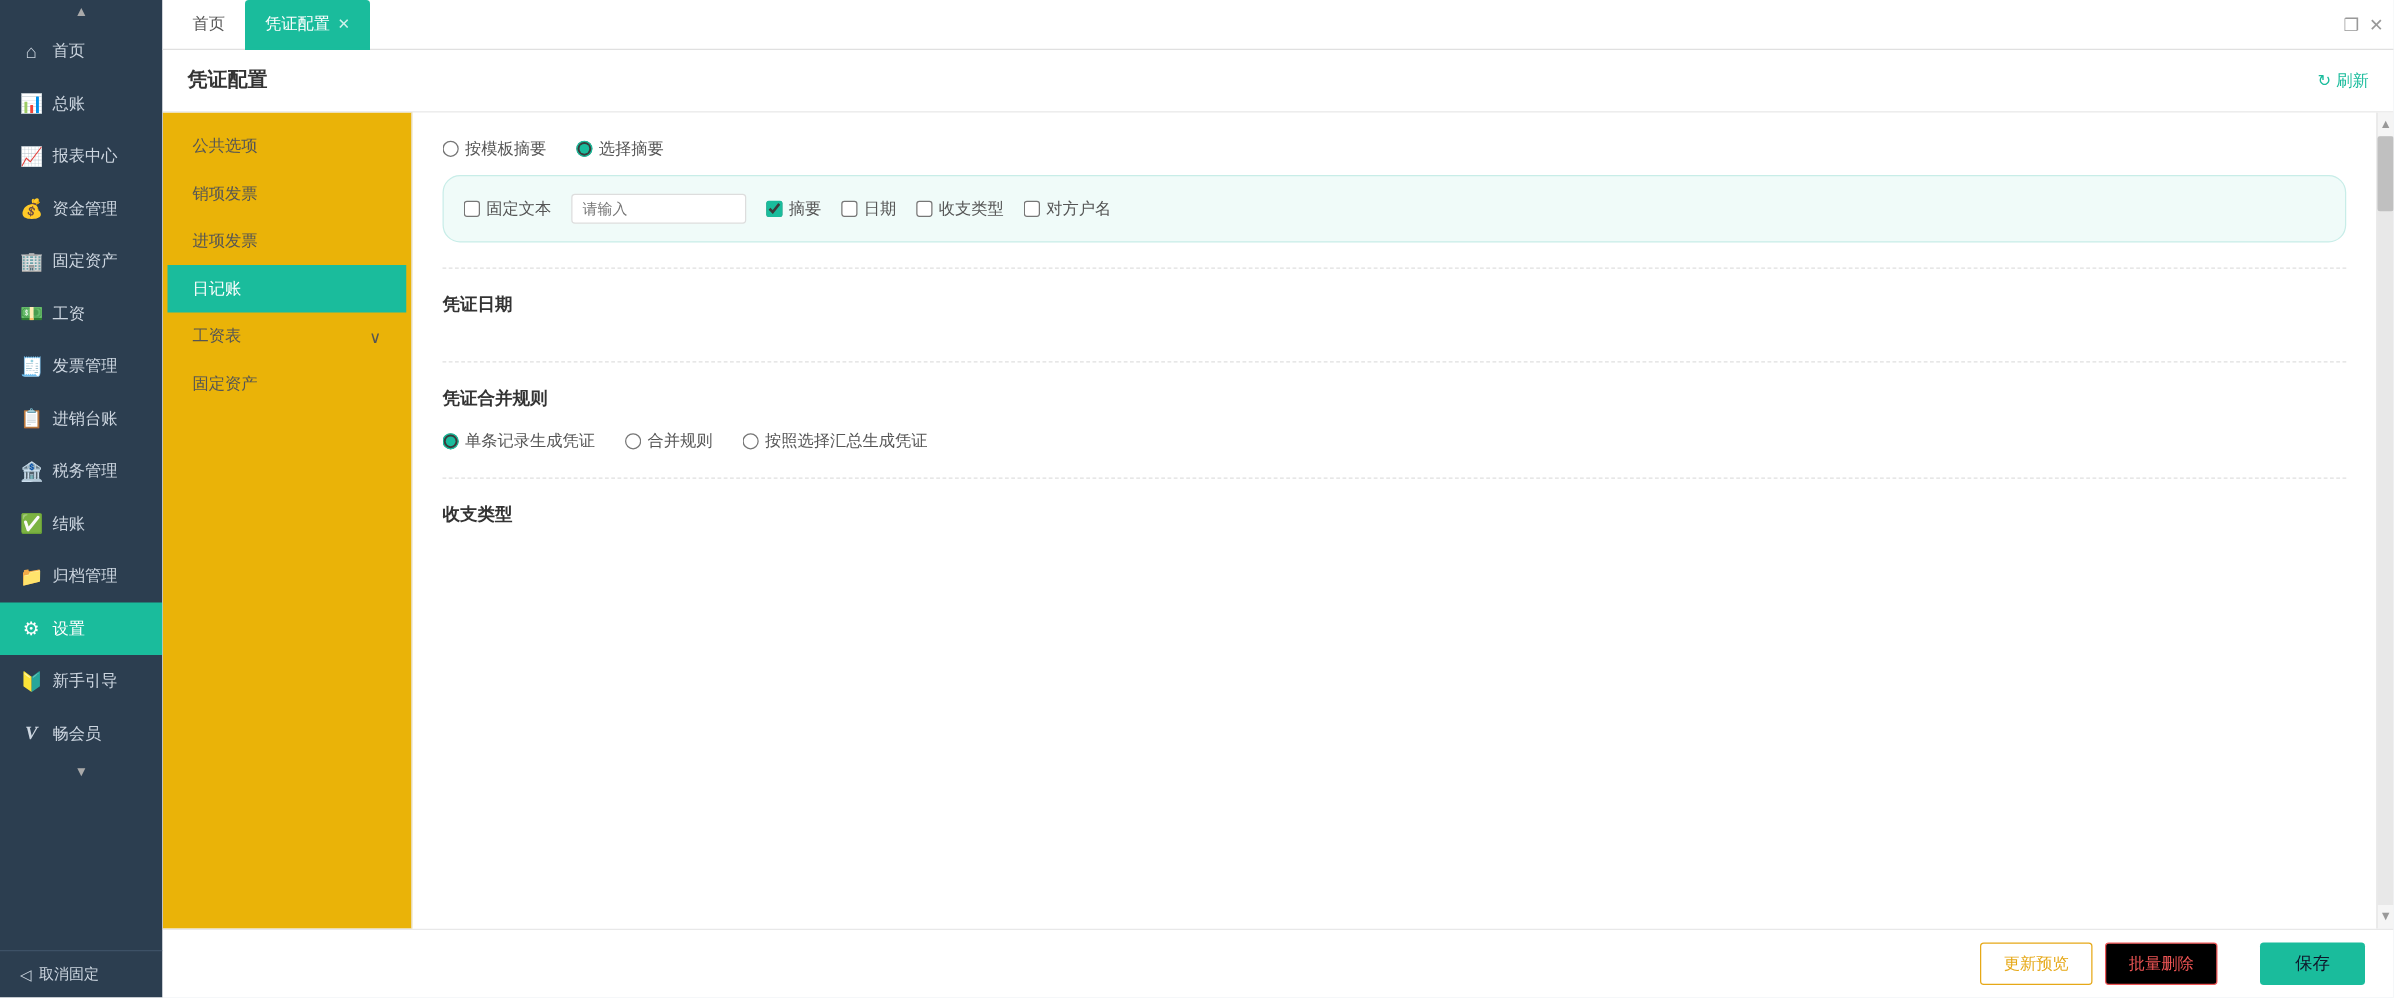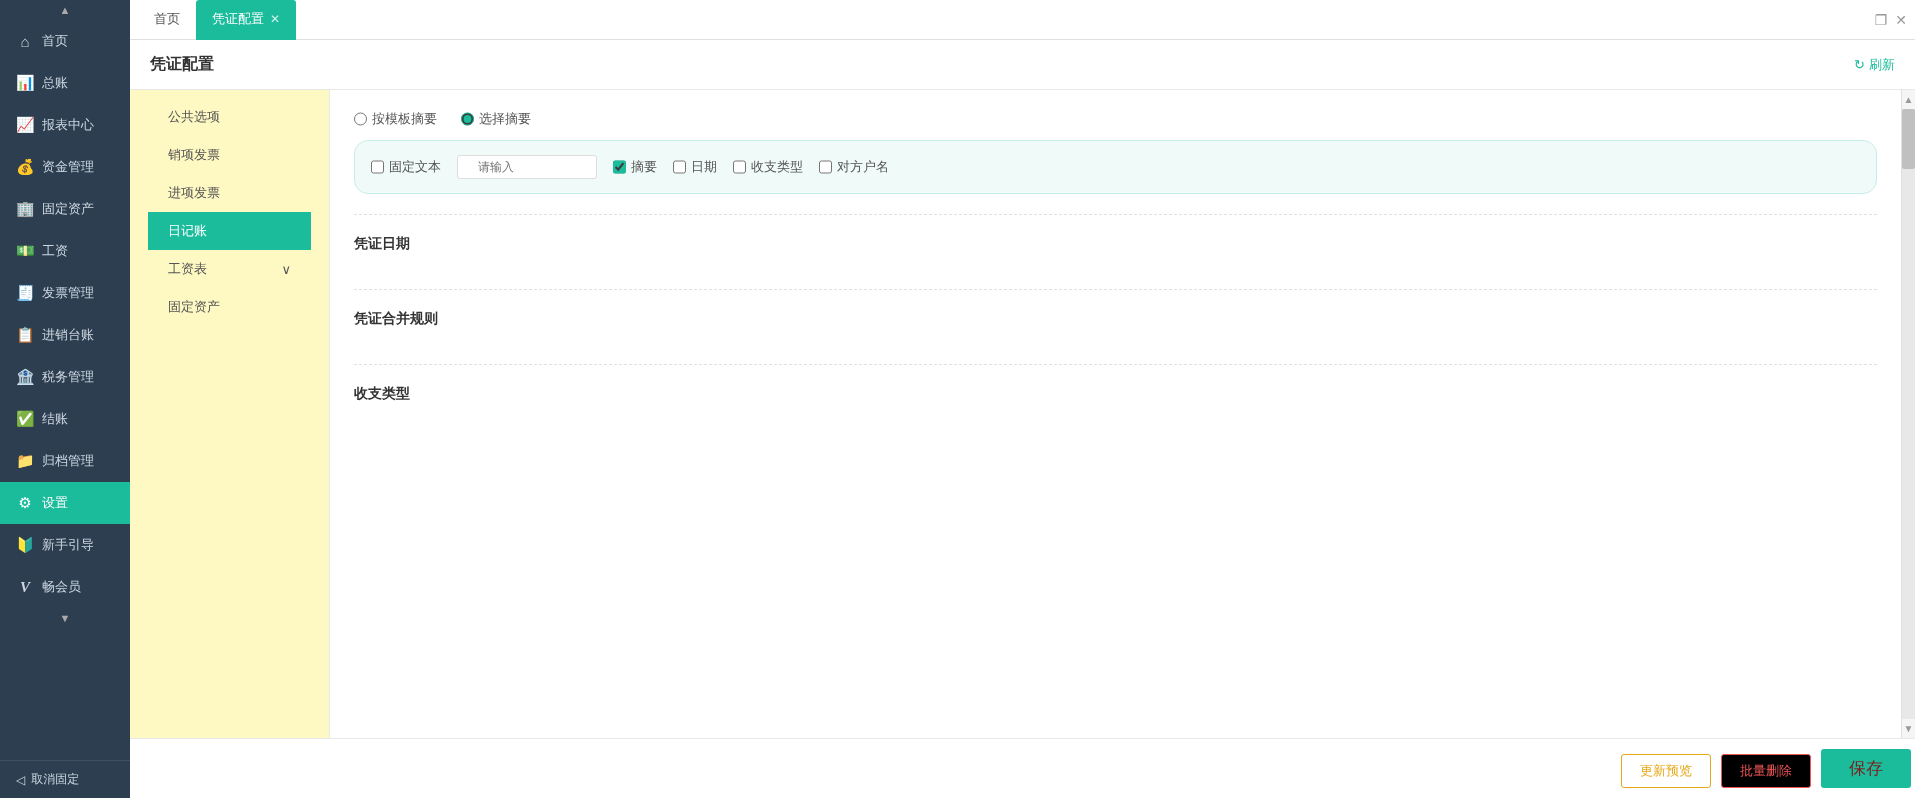--- a/index.html
+++ b/index.html
@@ -131,23 +131,23 @@
     
     .content-body {
       flex: 1;
       display: flex;
       overflow: hidden;
     }
 
     
     .left-nav {
       width: 200px;
-      background: #fef9c3;
+      background: #eab308;
       border-right: 1px solid #e8e8e8;
-      padding: 8px 18px;
+      padding: 8px 4px;
       flex-shrink: 0;
       overflow-y: auto;
     }
     .left-nav-item {
       padding: 10px 20px;
       color: #555;
       cursor: pointer;
       font-size: 13px;
       display: flex;
       align-items: center;
@@ -208,39 +208,39 @@
     }
     .summary-row {
       display: flex;
       align-items: center;
       gap: 16px;
       flex-wrap: wrap;
     }
     .summary-input {
       border: 1px solid #ddd;
       border-radius: 3px;
-      padding: 4px 20px;
+      padding: 4px 8px;
       font-size: 12px;
       color: #999;
       width: 140px;
       background: #fff;
     }
     .example-text {
       color: #1abc9c;
       font-size: 12px;
       margin-top: 8px;
     }
 
     
     .bottom-bar {
       background: #fff;
       border-top: 1px solid #e8e8e8;
-      padding: 10px 4px;
-      display: flex;
-      align-items: flex-end;
+      padding: 10px 23px;
+      display: flex;
+      align-items: flex-start;
       justify-content: flex-end;
       gap: 10px;
       flex-shrink: 0;
     }
     .btn {
       padding: 7px 18px;
       border-radius: 3px;
       font-size: 13px;
       cursor: pointer;
       border: none;
@@ -251,24 +251,25 @@
       border: 1px solid #e6a817;
       color: #e6a817;
     }
     .btn-danger {
       background: #000000;
       border: 1px solid #e55;
       color: #e55;
     }
     .btn-primary {
       background: #1abc9c;
-      color: #7f1d1d;
+      color: #0f172a;
       border: none;
-      font-size: 17px;
+      font-size: 14px;
       padding: 8px 28px;
+      margin-left: 24px;
     }
 
     
     .right-panel::-webkit-scrollbar { width: 6px; }
     .right-panel::-webkit-scrollbar-thumb { background: #ccc; border-radius: 3px; }
 
     
     .outer-scroll {
       width: 14px;
       background: #f5f5f5;
@@ -461,20 +462,34 @@
             </div>
           </div>
         </div>
 
         <div class="section">
           <div class="section-title">凭证日期</div>
         </div>
 
         <div class="section">
           <div class="section-title">凭证合并规则</div>
+          <div class="radio-group">
+            <label class="radio-item">
+              <input type="radio" name="merge" checked="" style="">
+              <span>单条记录生成凭证</span>
+            </label>
+            <label class="radio-item">
+              <input type="radio" name="merge" style="">
+              <span>合并规则</span>
+            </label>
+            <label class="radio-item">
+              <input type="radio" name="merge" style="">
+              <span>按照选择汇总生成凭证</span>
+            </label>
+          </div>
         </div>
 
         <div class="section">
           <div class="section-title">收支类型</div>
         </div>
 
       </div>
 
       <div class="outer-scroll">
         <div class="outer-scroll-btn">▲</div>

